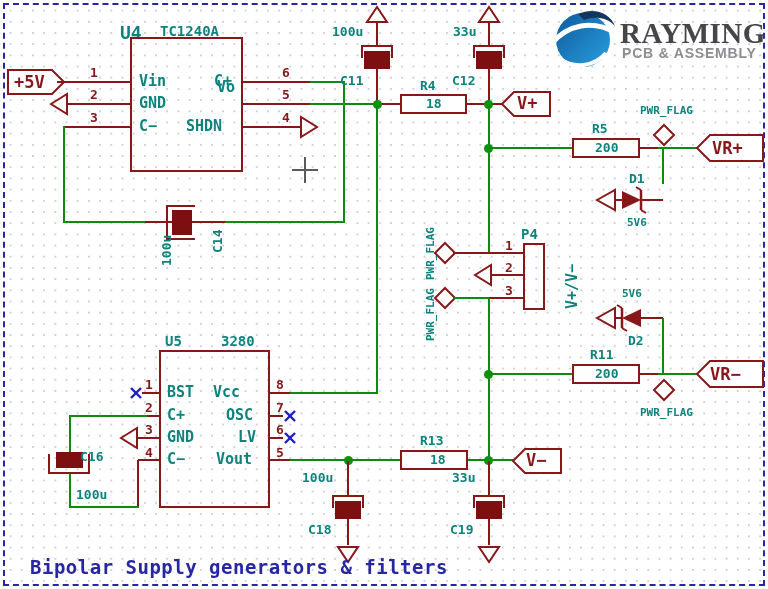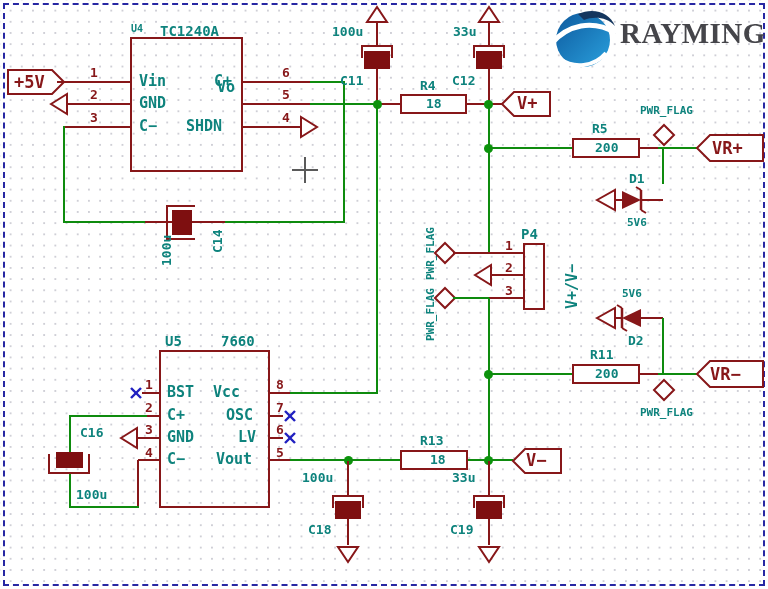--- a/index.html
+++ b/index.html
@@ -29,21 +29,21 @@
   #brand{position:absolute;left:620px;top:17px;font-family:"Liberation Serif",serif;font-weight:bold;font-size:29px;color:#45454a;letter-spacing:.5px;}
   #brandsub{position:absolute;left:622px;top:45px;font-family:"Liberation Sans",sans-serif;font-weight:bold;font-size:14px;color:#8e8e92;letter-spacing:.8px;}
   .xh{position:absolute;background:#5a5a5a;}
 </style>
 </head>
 <body>
 
 <div id="scene">
   <div id="frame"></div>
 
-  <div class="t teal" style="left:131px;top:24px;font-size:10px">U4</div>
+  <div class="t teal" style="left:120px;top:24px;font-size:18px">U4</div>
   <div class="t teal" style="left:160px;top:24px;font-size:14px">TC1240A</div>
   <div class="box" style="left:130px;top:37px;width:113px;height:135px"></div>
 
   <svg width="60" height="26" style="left:7px;top:69px">
       <polygon points="1,1 45,1 57,13 45,25 1,25" fill="#fff" stroke="#871719" stroke-width="2"></polygon>
     </svg>
   <div class="t tag" style="left:14px;top:74px">+5V</div>
   <div class="m" style="left:57px;top:81px;width:73px;height:2px"></div>
   <div class="t mar" style="left:90px;top:66px">1</div>
   <svg width="20" height="24" style="left:49px;top:92px">
@@ -201,21 +201,21 @@
   <svg width="26" height="26" style="left:651px;top:377px">
       <polygon points="13,3 23,13 13,23 3,13" fill="#fff" stroke="#871719" stroke-width="2"></polygon>
     </svg>
   <div class="t teal11" style="left:640px;top:407px">PWR_FLAG</div>
   <svg width="68" height="28" style="left:696px;top:360px">
       <polygon points="67,1 14,1 1,14 14,27 67,27" fill="#fff" stroke="#871719" stroke-width="2"></polygon>
     </svg>
   <div class="t tag" style="left:710px;top:366px">VR−</div>
 
   <div class="t teal" style="left:165px;top:334px;font-size:14px">U5</div>
-  <div class="t teal" style="left:221px;top:334px;font-size:14px">7660</div>
+  <div class="t teal" style="left:221px;top:334px;font-size:14px">3280</div>
   <div class="box" style="left:159px;top:350px;width:111px;height:158px"></div>
 
   <svg width="14" height="14" style="left:129px;top:386px">
       <line x1="2" y1="2" x2="12" y2="12" stroke="#2020c0" stroke-width="2.4"></line>
       <line x1="12" y1="2" x2="2" y2="12" stroke="#2020c0" stroke-width="2.4"></line>
     </svg>
   <div class="m" style="left:142px;top:392px;width:17px;height:2px"></div>
   <div class="t mar" style="left:145px;top:378px">1</div>
   <div class="w" style="left:69px;top:415px;width:78px;height:2px"></div>
   <div class="m" style="left:147px;top:415px;width:12px;height:2px"></div>
@@ -257,21 +257,21 @@
     </svg>
   <div class="m" style="left:270px;top:459px;width:20px;height:2px"></div>
   <div class="t mar" style="left:276px;top:446px">5</div>
 
   <div class="w" style="left:69px;top:416px;width:2px;height:37px"></div>
   <div class="cap" style="left:56px;top:452px;width:27px;height:16px"></div>
   <div class="m" style="left:48px;top:454px;width:2px;height:20px"></div>
   <div class="m" style="left:88px;top:454px;width:2px;height:20px"></div>
   <div class="m" style="left:48px;top:472px;width:42px;height:2px"></div>
   <div class="w" style="left:69px;top:474px;width:2px;height:34px"></div>
-  <div class="t teal" style="left:80px;top:426px">C16</div>
+  <div class="t teal" style="left:80px;top:450px">C16</div>
   <div class="t teal" style="left:76px;top:488px">100u</div>
 
   <div class="w" style="left:290px;top:459px;width:60px;height:2px"></div>
   <div class="dot" style="left:344px;top:456px"></div>
   <div class="w" style="left:350px;top:459px;width:50px;height:2px"></div>
   <div class="rbox" style="left:400px;top:450px;width:68px;height:20px"></div>
   <div class="t teal" style="left:420px;top:434px">R13</div>
   <div class="t teal" style="left:430px;top:453px">18</div>
   <div class="w" style="left:468px;top:459px;width:45px;height:2px"></div>
   <div class="dot" style="left:484px;top:456px"></div>
@@ -297,27 +297,29 @@
   <div class="m" style="left:473px;top:495px;width:2px;height:13px"></div>
   <div class="m" style="left:503px;top:495px;width:2px;height:13px"></div>
   <div class="cap" style="left:476px;top:501px;width:26px;height:18px"></div>
   <div class="m" style="left:488px;top:519px;width:2px;height:26px"></div>
   <svg width="24" height="20" style="left:477px;top:544px">
       <polygon points="2,3 22,3 12,18" fill="#fff" stroke="#871719" stroke-width="2"></polygon>
     </svg>
   <div class="t teal" style="left:452px;top:471px">33u</div>
   <div class="t teal" style="left:450px;top:523px">C19</div>
 
+  <div id="title">Bipolar Supply generators &amp; filters</div>
 
   <svg width="70" height="62" style="left:548px;top:7px">
     <defs>
       <linearGradient id="gb" x1="0" y1="0" x2="1" y2="1">
         <stop offset="0" stop-color="#0d5a9e"></stop>
           <stop offset="1" stop-color="#2aa0dd"></stop>
       </linearGradient>
     </defs>
     <circle cx="35" cy="33" r="27" fill="url(#gb)"></circle>
     <path d="M30,7 C46,0 62,6 67,19 C59,10 46,9 36,13 Z" fill="#14365e"></path>
     <path d="M4,36 C20,18 44,12 68,26" stroke="#fff" stroke-width="5" fill="none"></path>
     <path d="M12,52 C26,62 46,60 58,46" stroke="#fff" stroke-width="4" fill="none"></path>
   </svg>
   <div id="brand">RAYMING</div>
+  <div id="brandsub">PCB &amp; ASSEMBLY</div>
 </div>
 
 </body></html>

